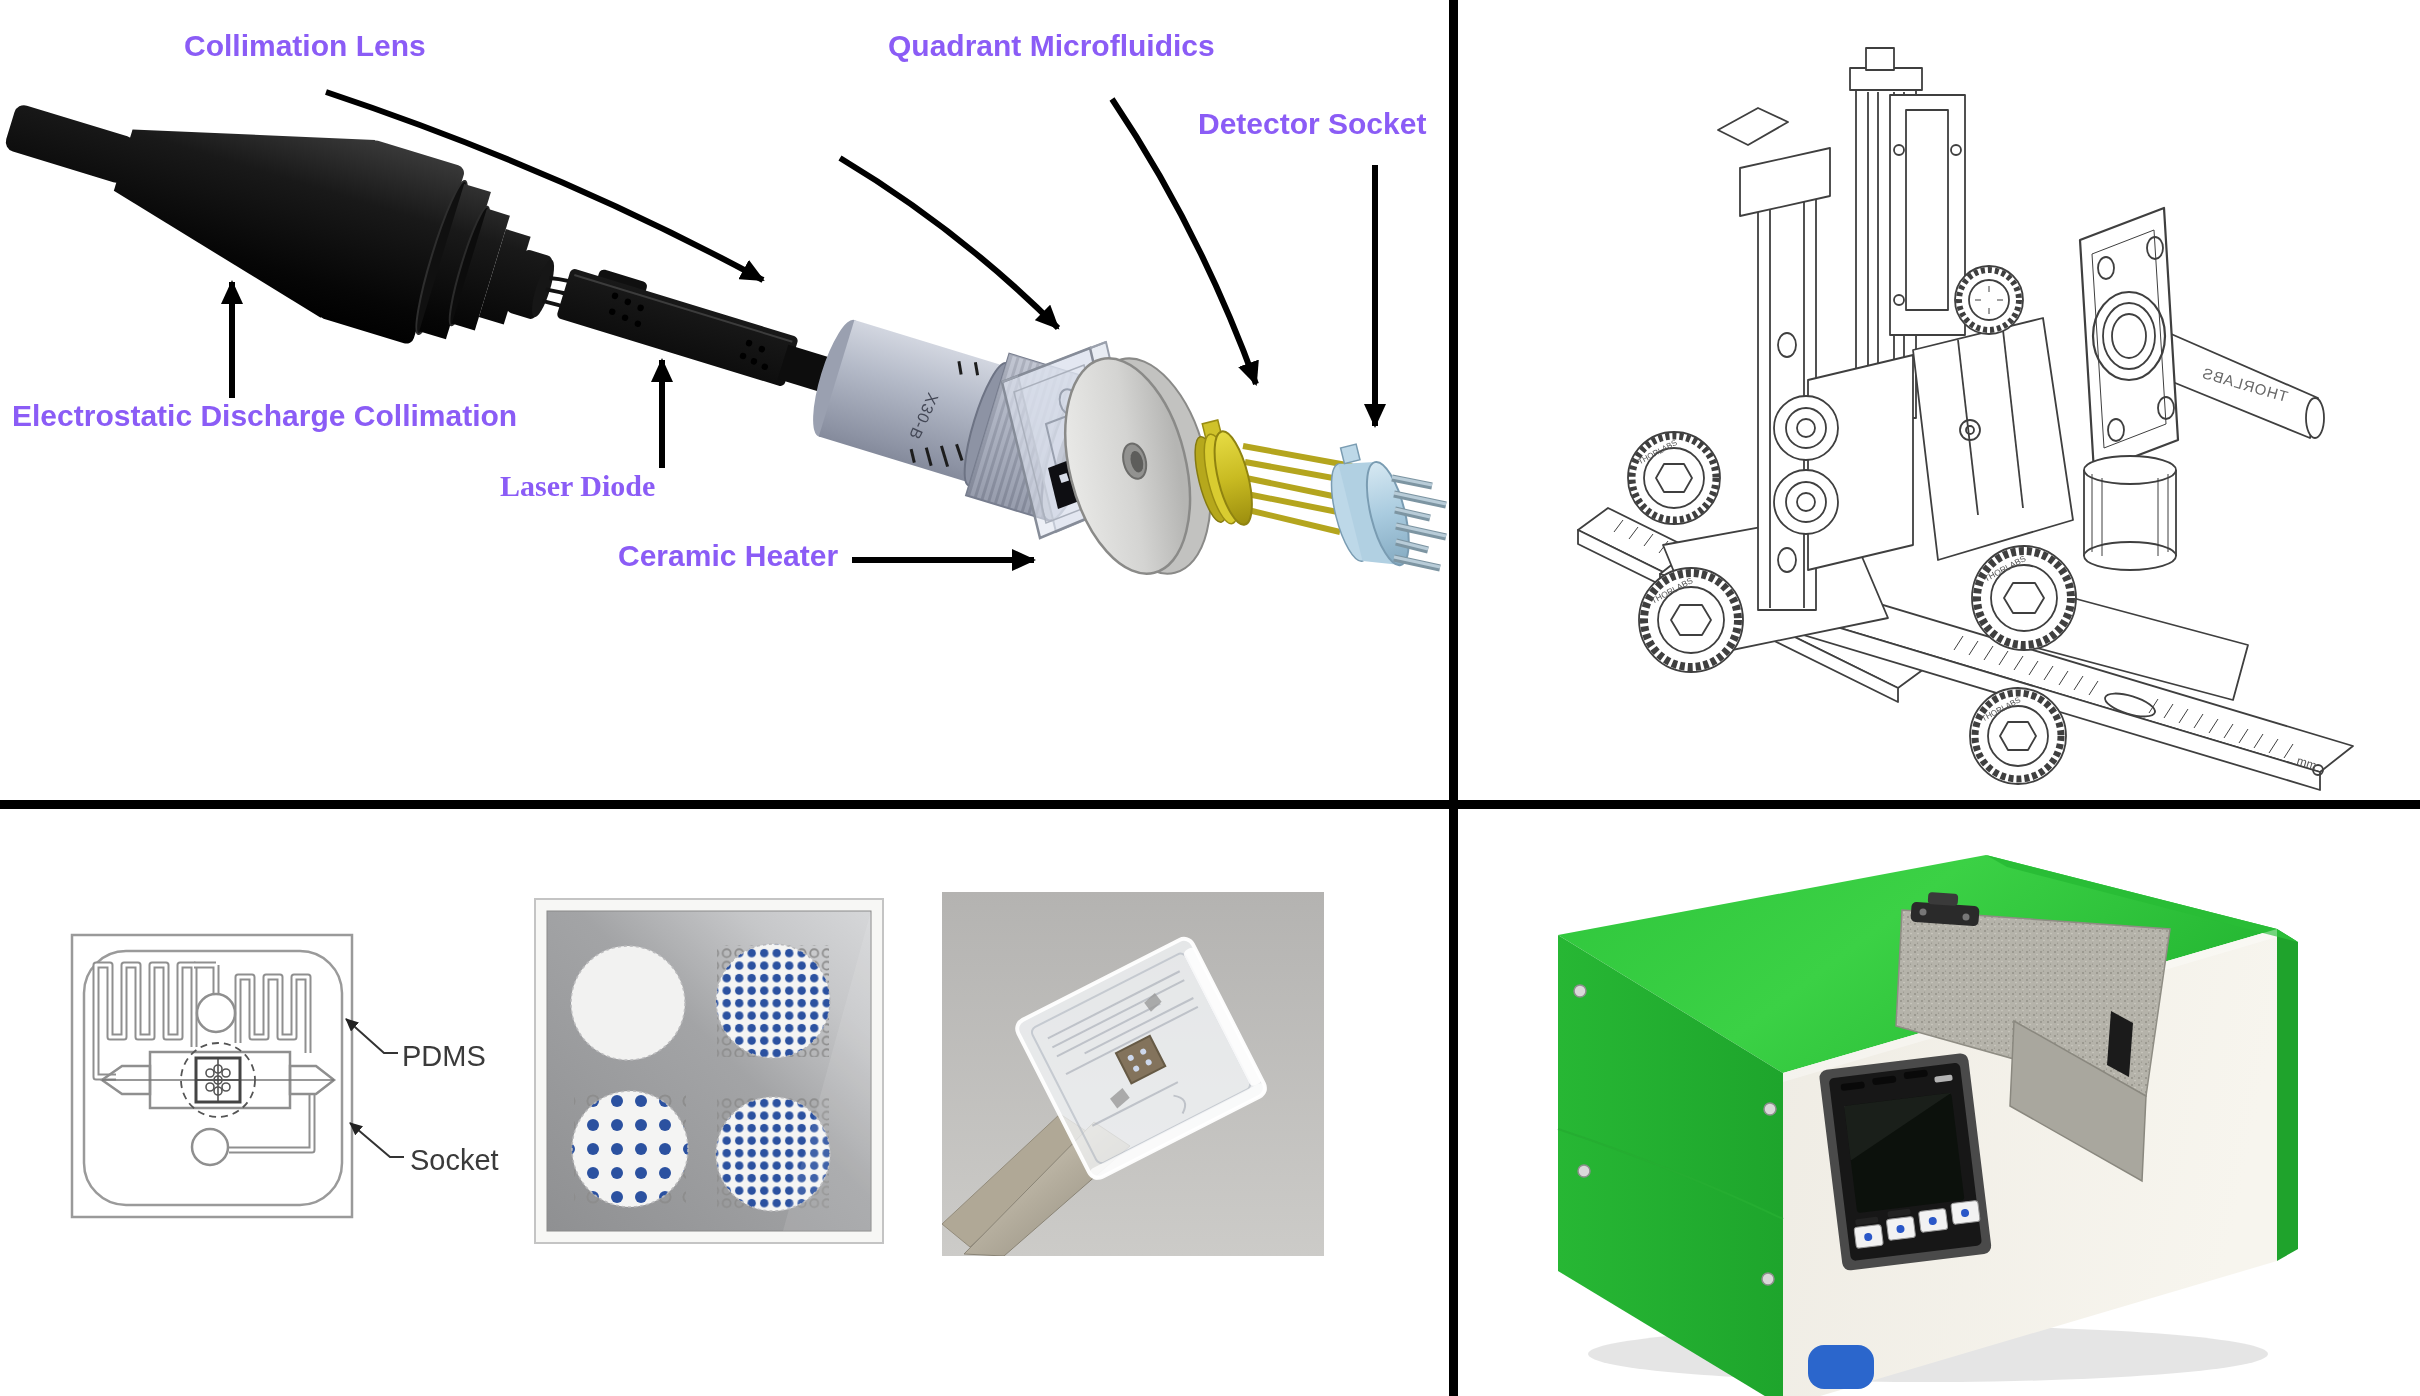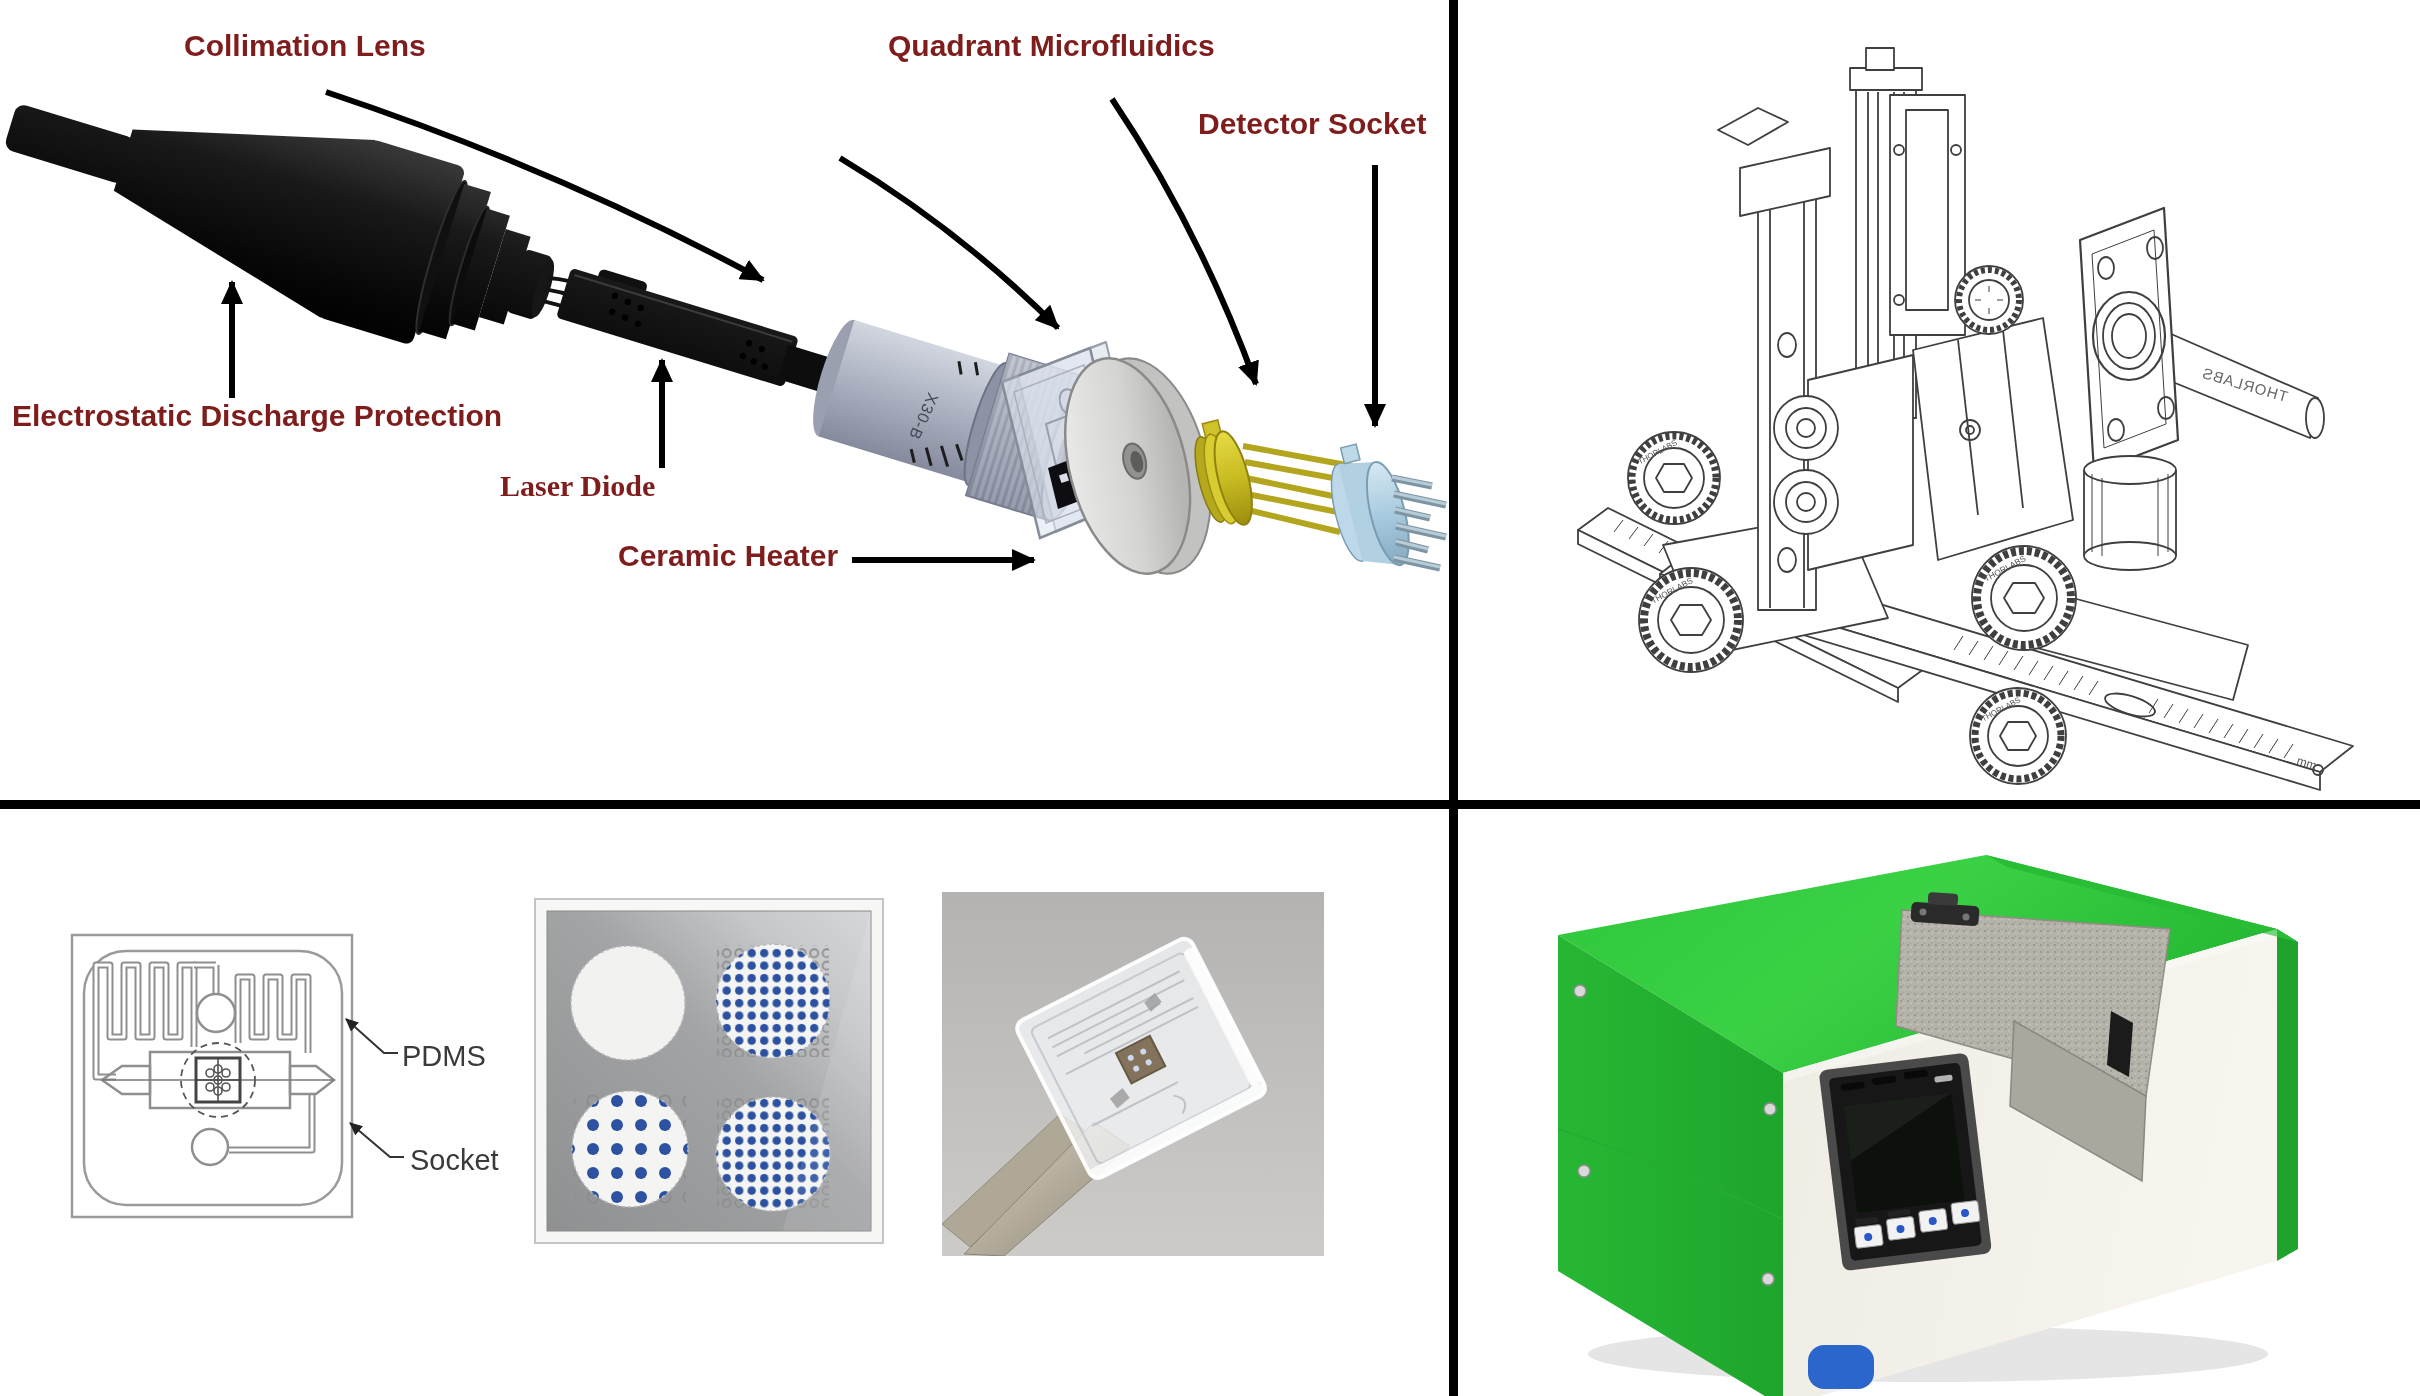--- a/index.html
+++ b/index.html
@@ -2,21 +2,21 @@
 <html><head>
 <meta charset="utf-8">
 <style>
   html,body{margin:0;padding:0;background:#ffffff;}
   #stage{position:relative;width:2420px;height:1396px;background:#ffffff;overflow:hidden;
          font-family:"Liberation Sans",sans-serif;}
   .divider{position:absolute;background:#000;}
   #div-v{left:1449px;top:0;width:9px;height:1396px;}
   #div-h{left:0;top:800px;width:2420px;height:9px;}
   .panel{position:absolute;}
-  .lbl{position:absolute;white-space:nowrap;color:#7f1d1d;font-weight:700;font-size:30px;line-height:1.05;}
+  .lbl{position:absolute;white-space:nowrap;color:#8b5cf6;font-weight:700;font-size:30px;line-height:1.05;}
   .lbl-light{position:absolute;white-space:nowrap;color:#3a3a3a;font-weight:400;font-size:29px;}
   svg{display:block;}
 </style>
 </head>
 <body>
 
 <div id="stage">
 
   <div class="panel" style="left:0;top:0;width:1449px;height:800px;">
     <svg width="1449" height="800" viewBox="0 0 1449 800">
@@ -191,21 +191,21 @@
         <line x1="1375" y1="165" x2="1375" y2="426" marker-end="url(#ah)"></line>
         <line x1="232" y1="398" x2="232" y2="282" marker-end="url(#ah)"></line>
         <line x1="662" y1="468" x2="662" y2="360" marker-end="url(#ah)"></line>
         <line x1="852" y1="560" x2="1034" y2="560" marker-end="url(#ah)"></line>
       </g>
     </svg>
 
     <div class="lbl" style="left:184px;top:30px;">Collimation Lens</div>
     <div class="lbl" style="left:888px;top:30px;">Quadrant Microfluidics</div>
     <div class="lbl" style="left:1198px;top:108px;">Detector Socket</div>
-    <div class="lbl" style="left:12px;top:400px;">Electrostatic Discharge Protection</div>
+    <div class="lbl" style="left:12px;top:400px;">Electrostatic Discharge Collimation</div>
     <div class="lbl" style="left:500px;top:470px;font-family:Liberation Serif, serif;">Laser Diode</div>
     <div class="lbl" style="left:618px;top:540px;">Ceramic Heater</div>
   </div>
 
   <div class="panel" style="left:1458px;top:0;width:962px;height:800px;">
     <svg width="962" height="800" viewBox="0 0 962 800" stroke="#3f3f3f" stroke-width="1.8" fill="none" stroke-linejoin="round">
 
       <g>
         <polygon points="150,508 470,666 440,688 120,530" fill="#fff"></polygon>
         <polygon points="120,530 440,688 440,702 120,544" fill="#fff"></polygon>

